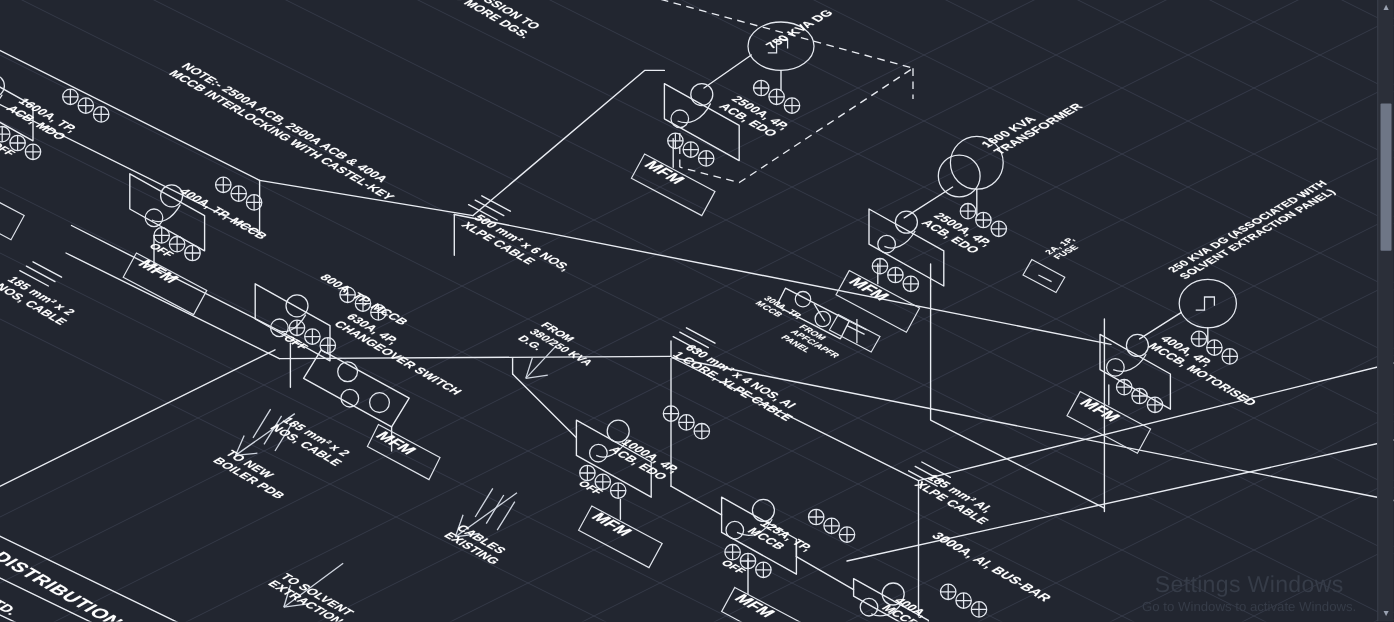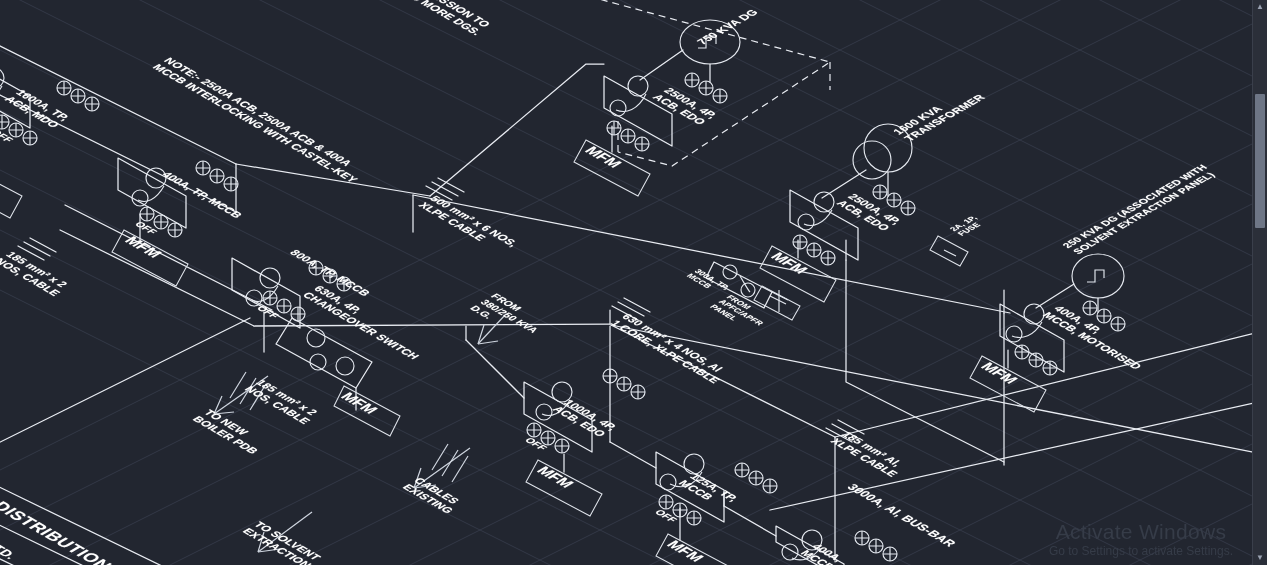--- a/index.html
+++ b/index.html
@@ -551,22 +551,22 @@
   <div class="iso iso-r s15" style="left:596px;top:144px;">MFM</div>
   <div class="iso iso-r s15" style="left:782px;top:250px;">MFM</div>
   <div class="iso iso-r s15" style="left:992px;top:360px;">MFM</div>
   <div class="iso iso-r s15" style="left:548px;top:464px;">MFM</div>
   <div class="iso iso-r s15" style="left:678px;top:538px;">MFM</div>
 
   <div class="iso iso-r s17" style="left:-52px;top:466px;letter-spacing:.6px;">...NG &amp; DISTRIBUTION PANEL (MPRDP...</div>
   <div class="iso iso-r s13" style="left:-52px;top:512px;letter-spacing:.4px;">...S PVT.LTD.</div>
 
   <div id="watermark">
-    <div class="wm-title">Activate Windows</div>
-    <div class="wm-sub">Go to Settings to activate Settings.</div>
+    <div class="wm-title">Settings Windows</div>
+    <div class="wm-sub">Go to Windows to activate Windows.</div>
   </div>
 
   <div id="vscroll">
     <div class="arrow-up">▲</div>
     <div class="thumb"></div>
     <div class="arrow-dn">▼</div>
   </div>
 
 </div>
 

